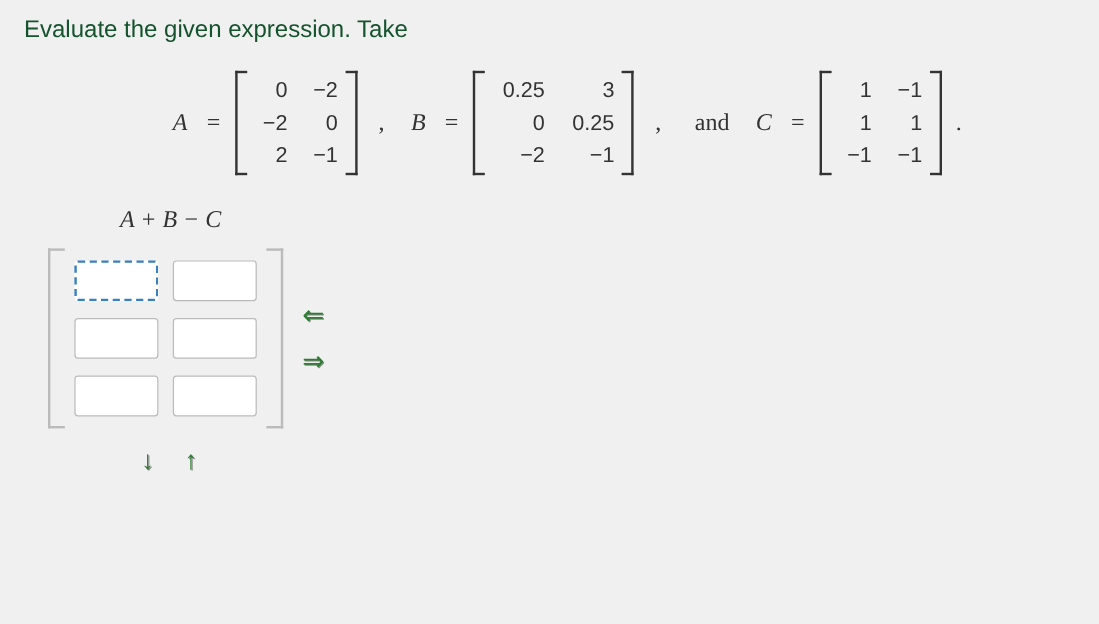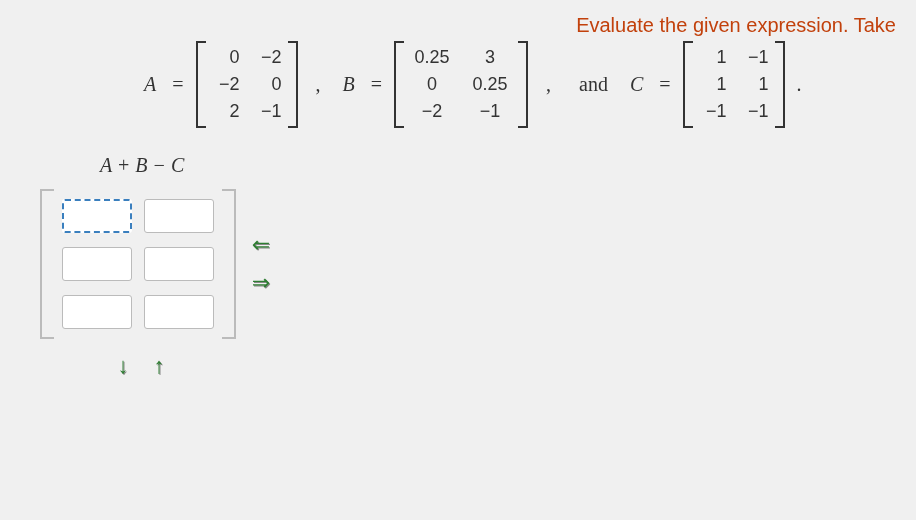--- a/index.html
+++ b/index.html
@@ -8,24 +8,23 @@
     padding: 14px 20px;
     font-family: Arial, Helvetica, sans-serif;
     font-size: 18px;
     color: #333;
     background: #f0f0f0;
     width: 916px;
     height: 520px;
     overflow: hidden;
   }
   .prompt {
-    color: #c2410c;
+    color: #14532d;
     font-size: 20px;
-    margin-bottom: 4px;
-    text-align: right;
+    margin-bottom: 22px;
   }
   .matrix-defs {
     display: flex;
     align-items: center;
     justify-content: flex-start;
     gap: 8px;
     margin-left: 120px;
     font-style: italic;
     font-family: "Times New Roman", serif;
     font-size: 20px;
@@ -50,21 +49,21 @@
   .bracket.left { border-left: 2px solid #333; }
   .bracket.right { border-right: 2px solid #333; }
   .mbody {
     display: flex;
     flex-direction: column;
     gap: 6px;
     padding: 6px 6px;
   }
   .mrow { display: flex; gap: 14px; }
   .cell { min-width: 28px; text-align: right; }
-  .cell.wide { min-width: 44px; text-align: center; }
+  .cell.wide { min-width: 44px; }
 
   .expr-label {
     margin-top: 26px;
     margin-left: 80px;
     font-family: "Times New Roman", serif;
     font-style: italic;
     font-size: 20px;
   }
 
   .answer-area {

